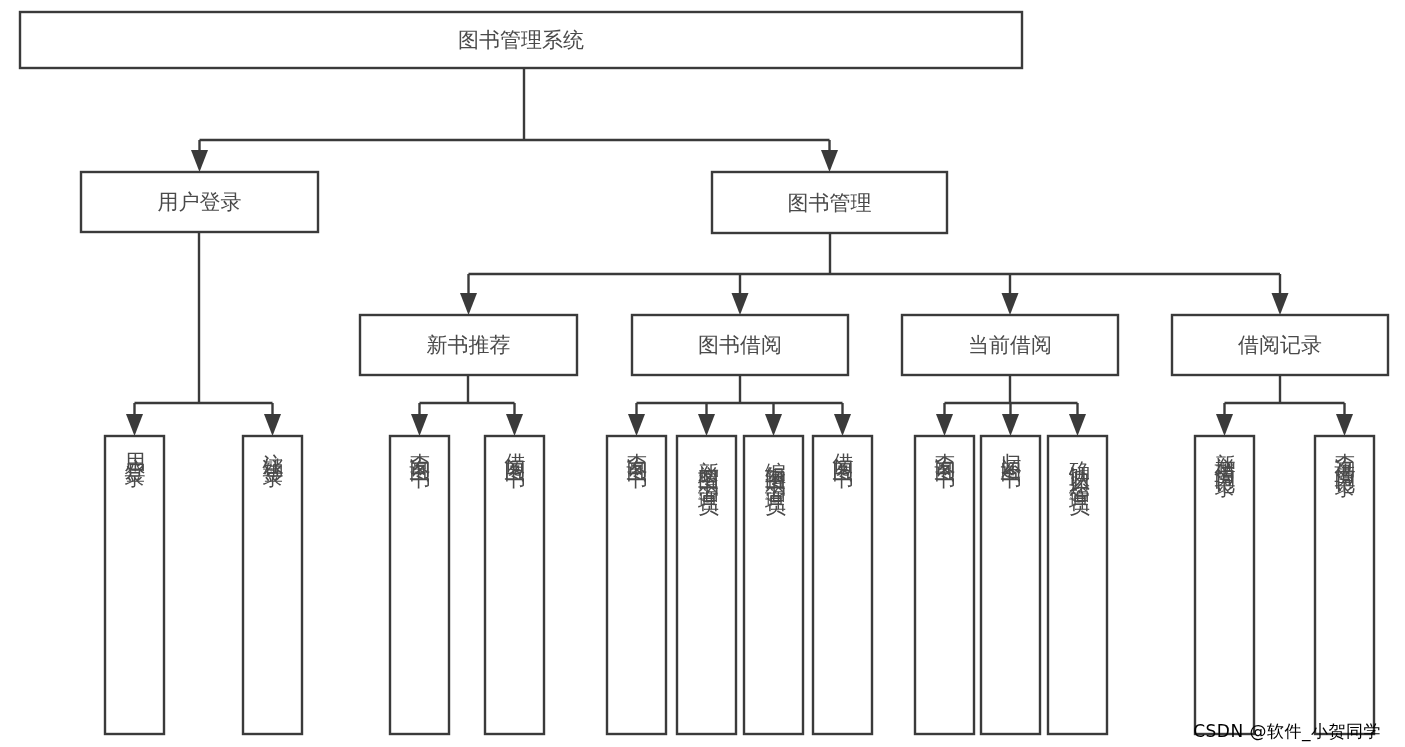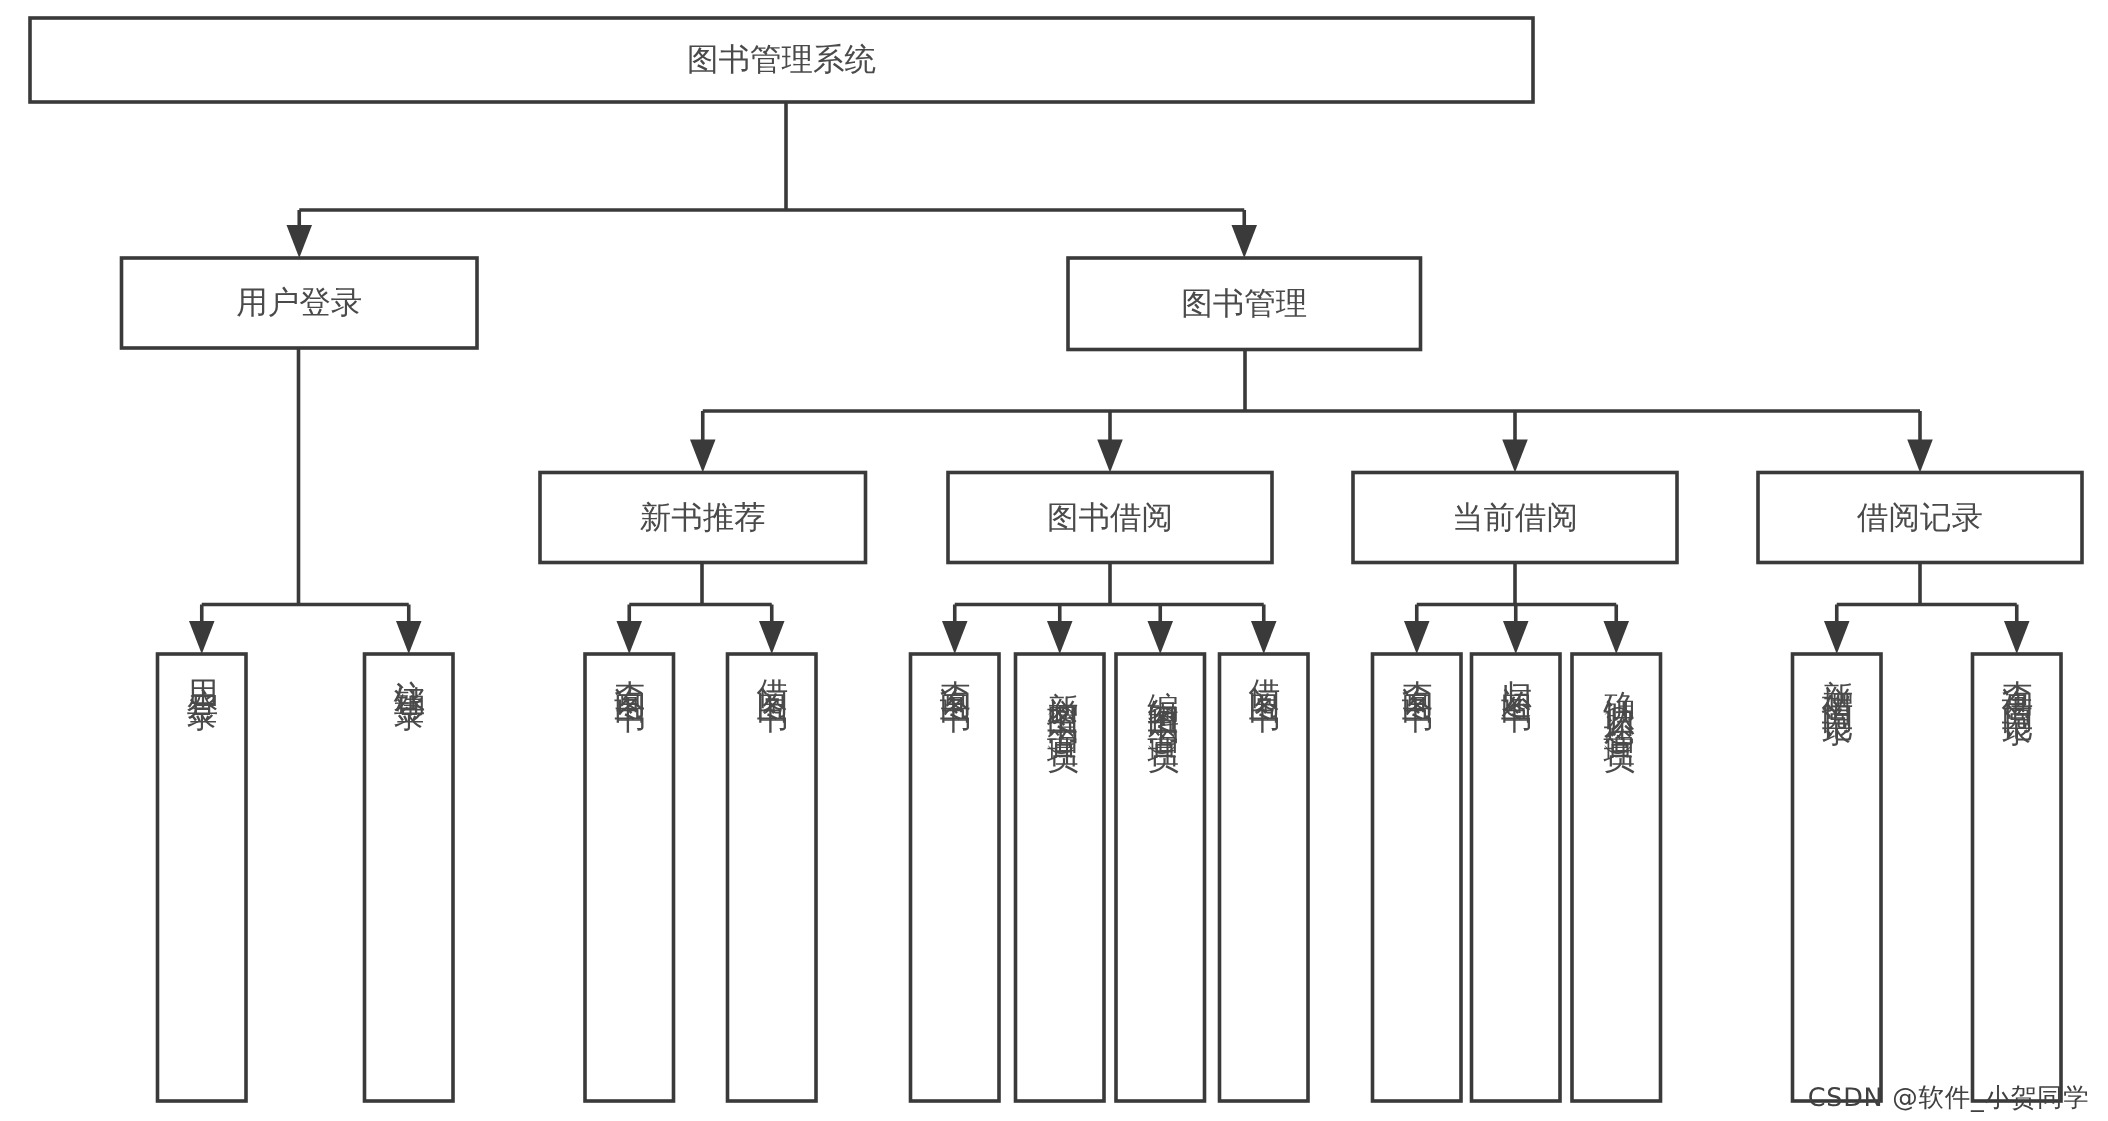--- a/index.html
+++ b/index.html
@@ -58,25 +58,25 @@
     font-family: "DejaVu Sans", "Liberation Sans", sans-serif;
     font-size: 21px;
     color: #4a4a4a;
     line-height: 1;
     white-space: nowrap;
     text-align: left;
     user-select: none;
   }
   .watermark {
     position: absolute;
-    right: 12px;
+    right: 24px;
     bottom: 4px;
     font-family: "DejaVu Sans", "Liberation Sans", sans-serif;
     font-size: 17px;
-    color: #404040;
+    color: #000000;
     letter-spacing: 0.5px;
     white-space: nowrap;
     pointer-events: none;
   }
 </style>
 </head>
 <body>
 
 <div id="diagram-root">
 

